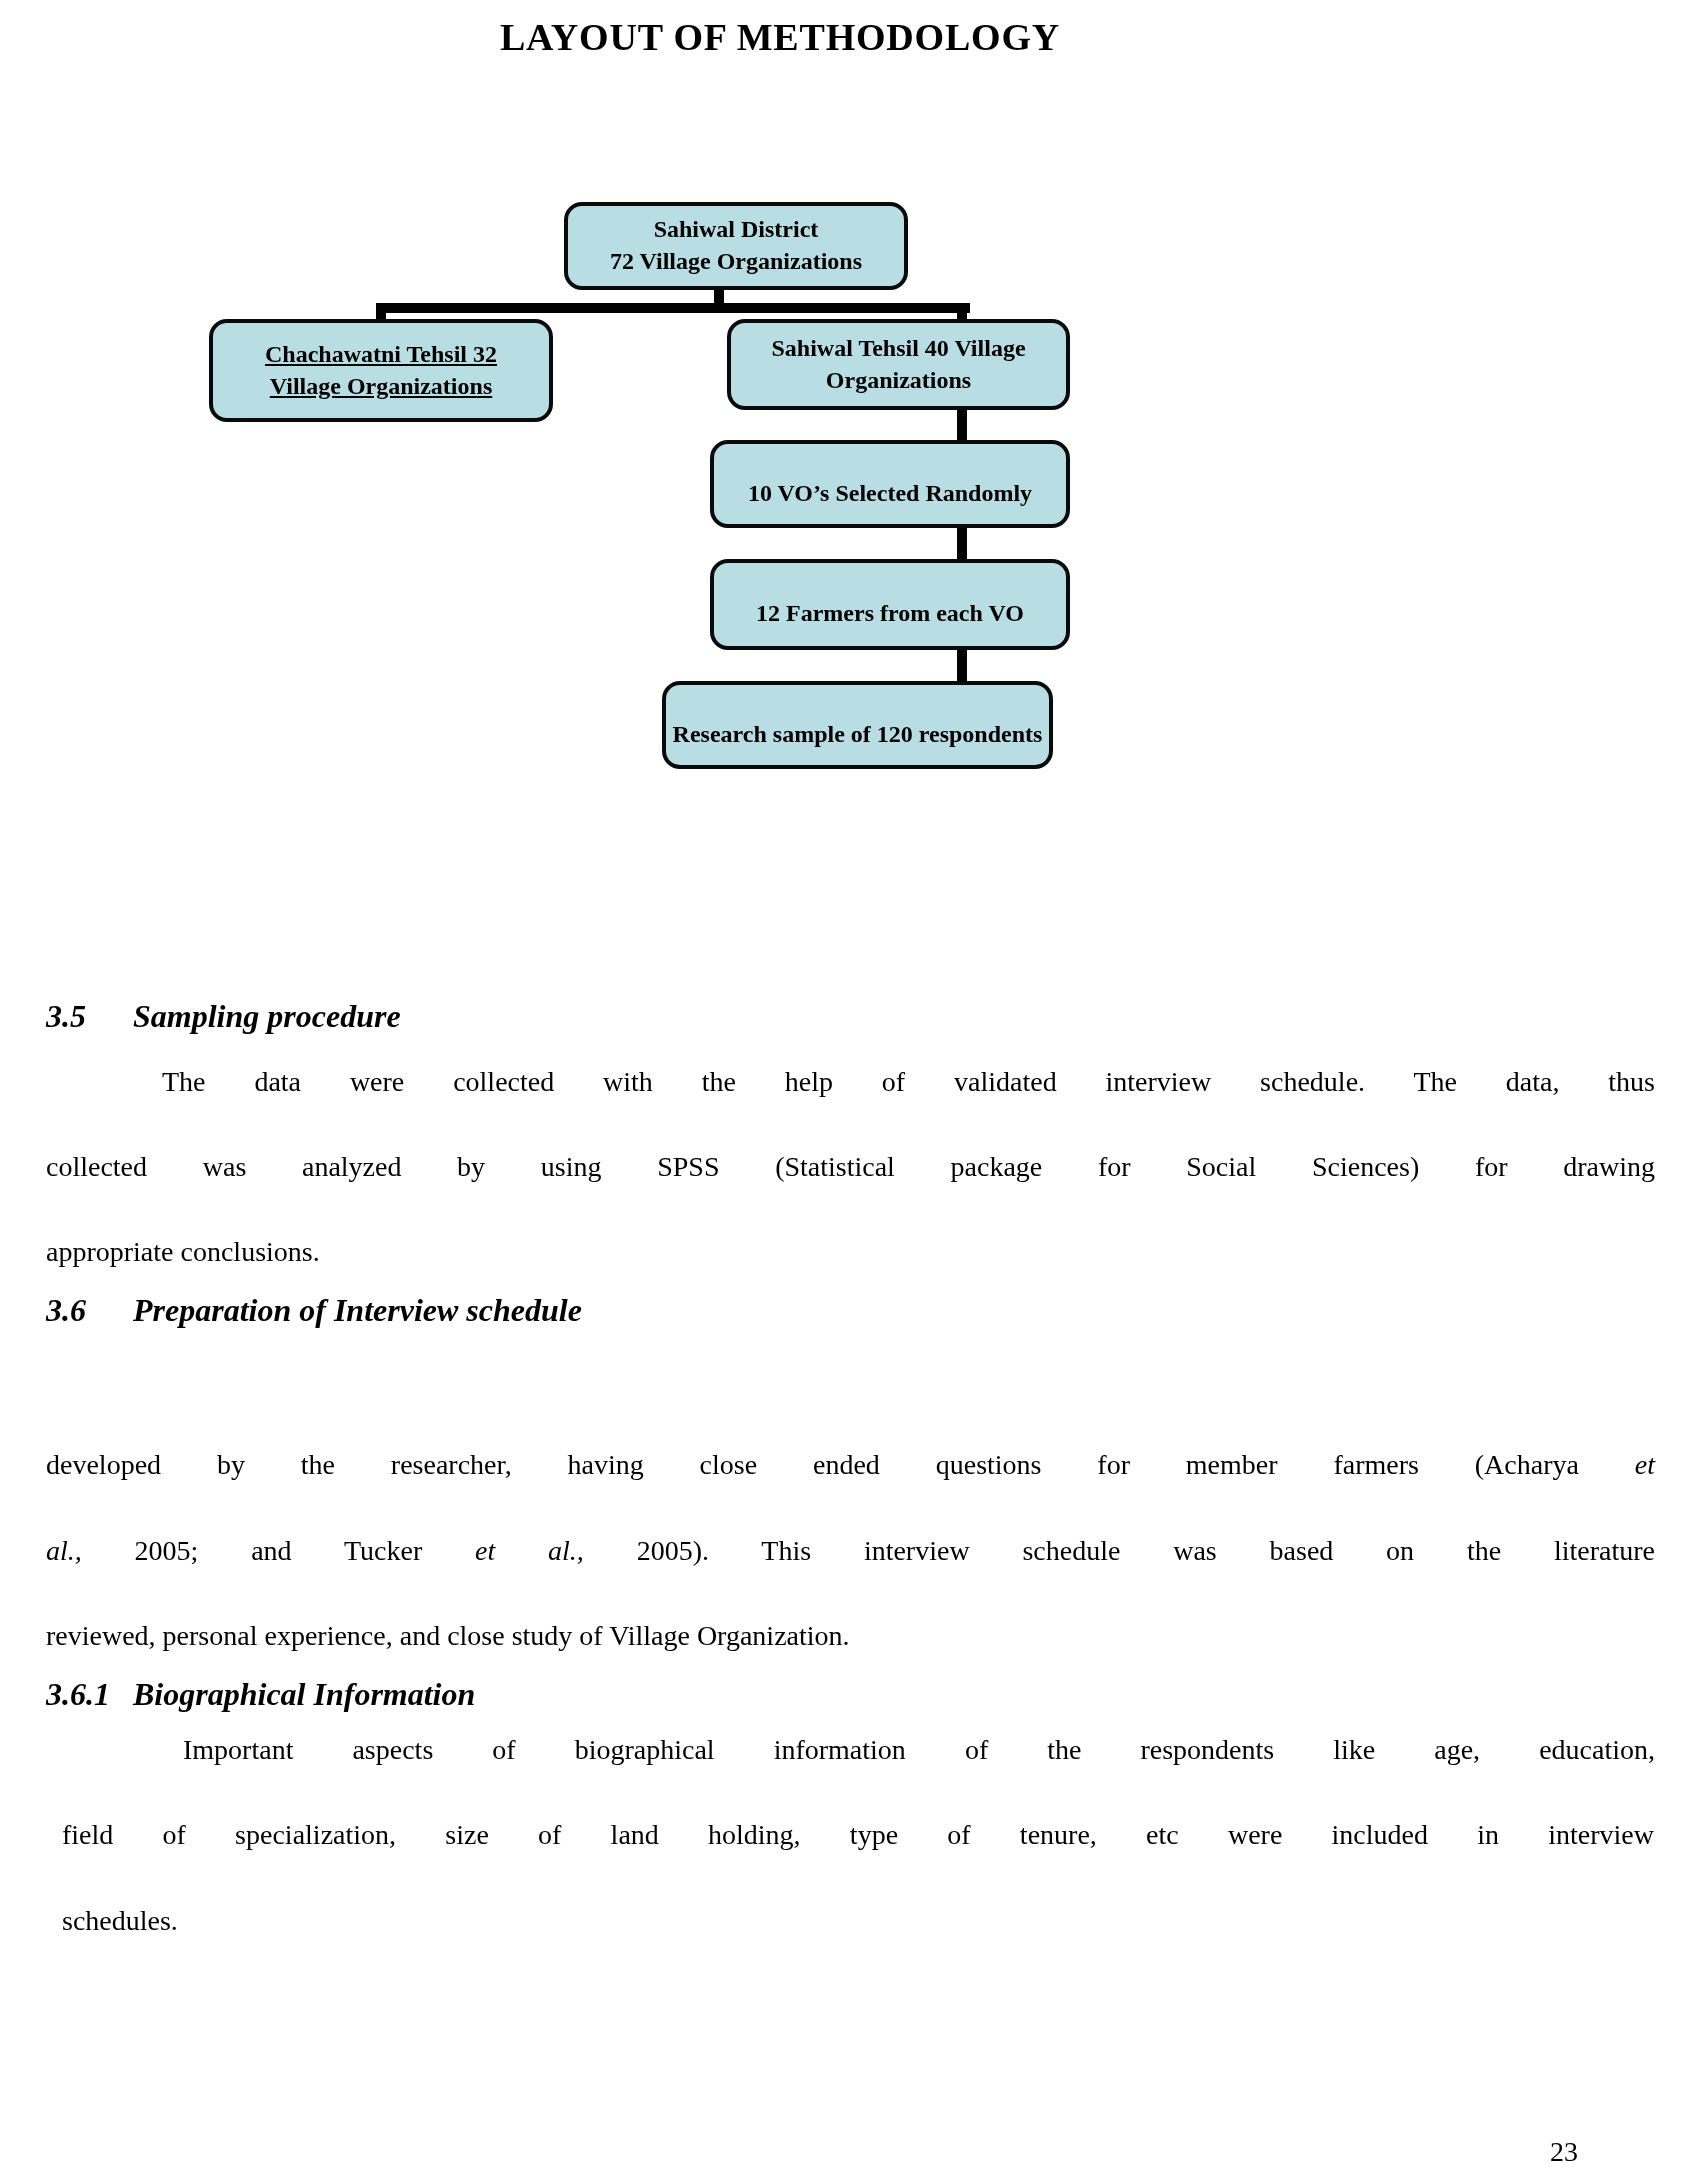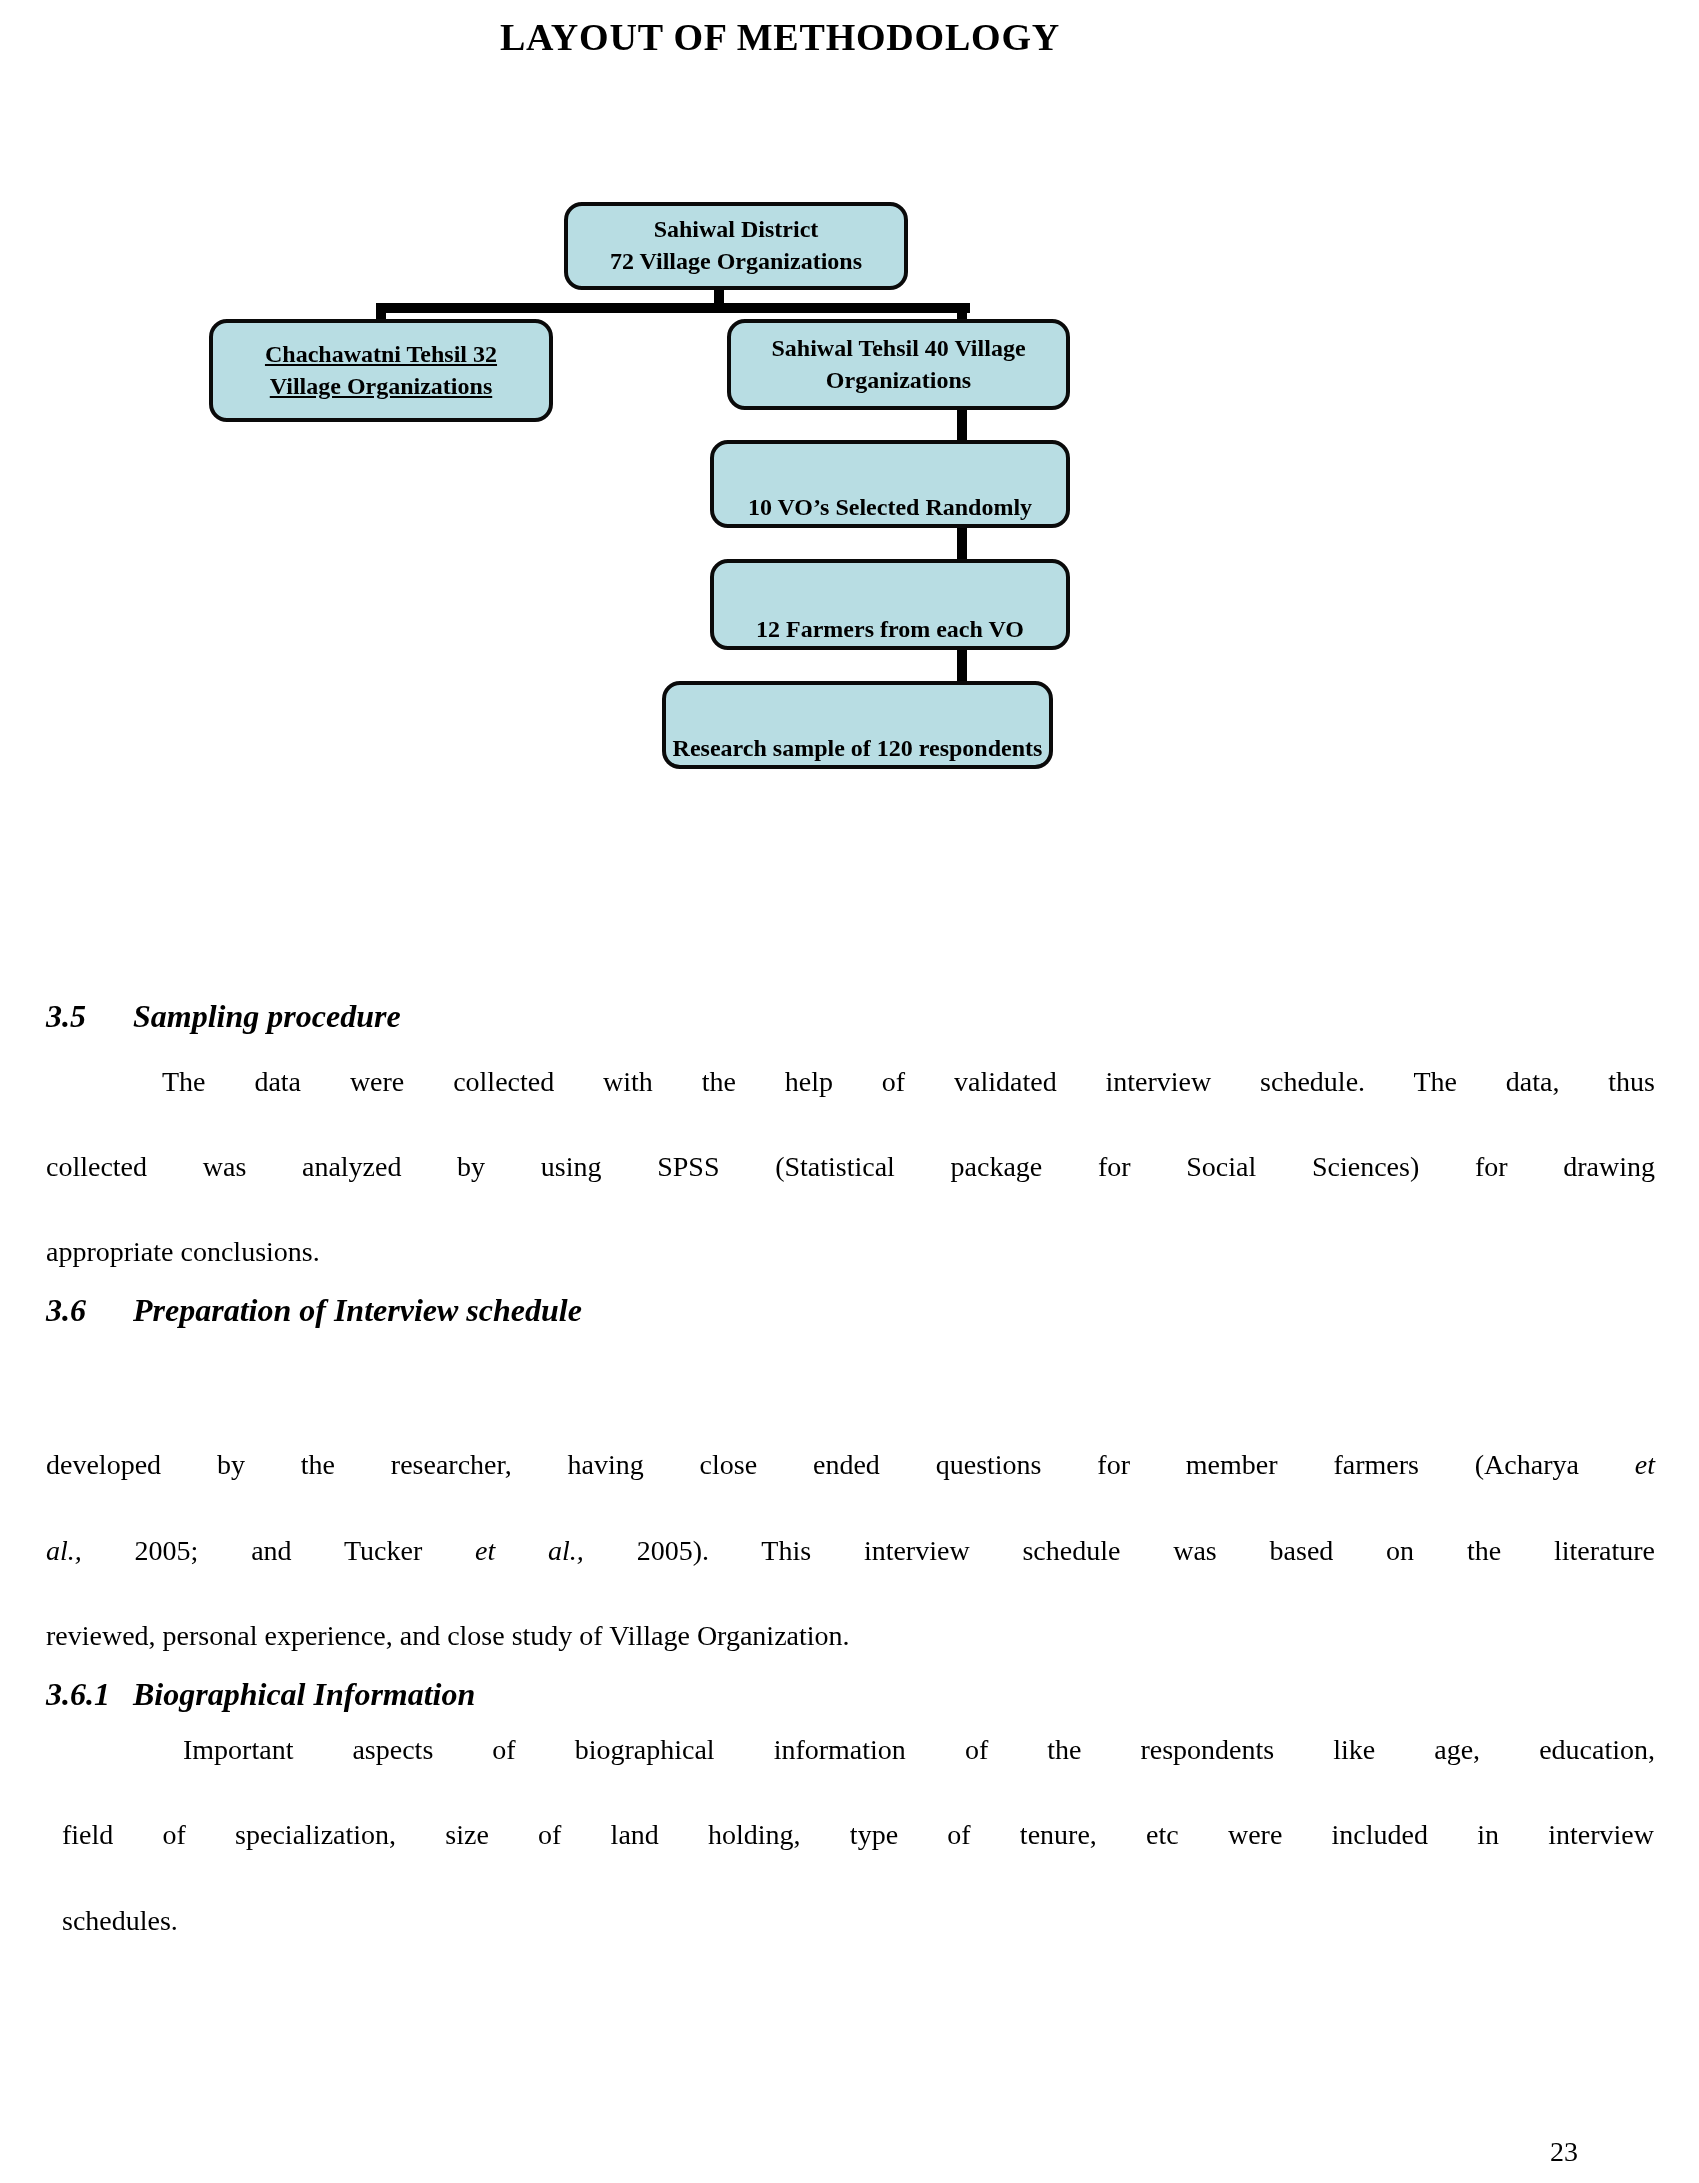--- a/index.html
+++ b/index.html
@@ -10,21 +10,21 @@
   .doc-title { position:absolute; top:15px; left:0; width:1470px;
                text-align:center; font-weight:bold; font-size:38px;
                letter-spacing:0.8px;padding-left:45px; }
 
   .box { position:absolute; box-sizing:border-box;
          background:#b8dde3; border:4.1px solid #0a0a0a; border-radius:18px;
          display:flex; flex-direction:column; align-items:center;
          font-weight:bold; font-size:24px; line-height:1.33;
          text-align:center; white-space:nowrap; }
   .box.center2 { justify-content:center; }
-  .box.top1 { justify-content:flex-end; padding-top:19px; }
+  .box.top1 { justify-content:center; padding-top:19px; }
 
   .conn { position:absolute; background:#000; }
 
   .bodyline { position:absolute; font-size:28px; line-height:1.25; }
   .just { text-align:justify; text-align-last:justify; }
   .heading { font-weight:bold; font-size:32px;font-style:italic; }
   .hnum { display:inline-block; width:87px; }
   .it { font-style:italic;margin-top:8px; }
 
   .pagenum { position:absolute; top:2136px; left:1550px; font-size:28px; }

